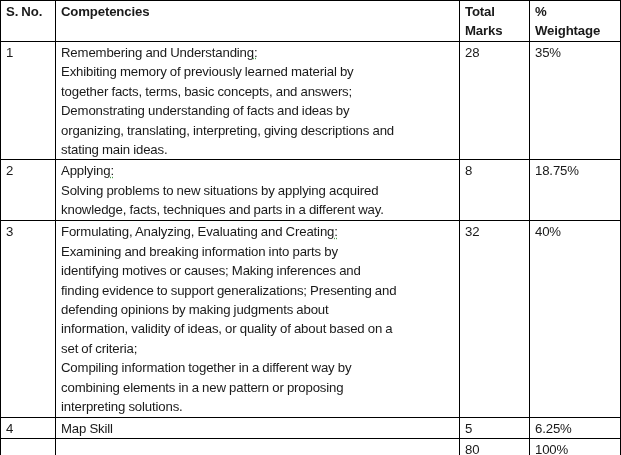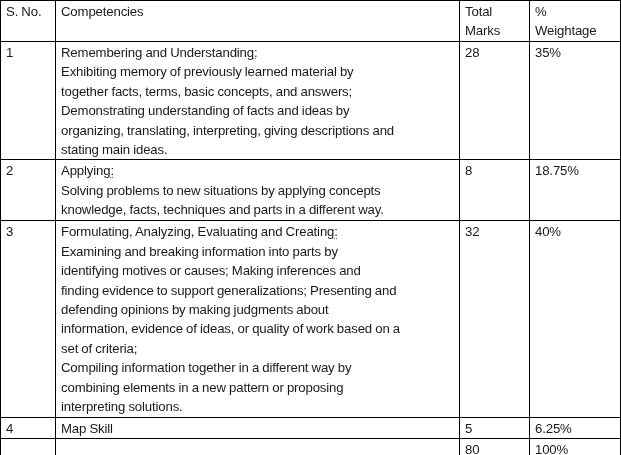--- a/index.html
+++ b/index.html
@@ -24,21 +24,21 @@
     }
     table.comp td, table.comp th {
       border: 1px solid #000;
       vertical-align: top;
       text-align: left;
       padding: 1px 5px 0 5px;
       letter-spacing: -0.15px;
       word-spacing: -0.3px;
     }
     table.comp th {
-      font-weight: normal;
+      font-weight: bold;
       margin-left: 34px;
     }
     col.c-sno { width: 55px; }
     col.c-comp { width: 404px; }
     col.c-marks { width: 70px; }
     col.c-weight { width: 91px; }
     tr.hdr { height: 41px; }
     tr.r1 { height: 117px; }
     tr.r2 { height: 61px; }
     tr.r3 { height: 196px; }
@@ -85,36 +85,36 @@
       <span class="line">stating main ideas.</span>
     </td>
     <td><span>28</span></td>
     <td><span>35%</span></td>
   </tr>
 
   <tr class="r2">
     <td><span>2</span></td>
     <td>
       <span class="title"><span>Applying</span><span class="colon">:</span></span>
-      <span class="line">Solving problems to new situations by applying concepts</span>
+      <span class="line">Solving problems to new situations by applying acquired</span>
       <span class="line">knowledge, facts, techniques  and parts in a different way.</span>
     </td>
     <td><span>8</span></td>
     <td><span>18.75%</span></td>
   </tr>
 
   <tr class="r3">
     <td><span>3</span></td>
     <td>
       <span class="title"><span>Formulating, Analyzing, Evaluating and Creating</span><span class="colon">:</span></span>
       <span class="line">Examining and breaking information into parts by</span>
       <span class="line">identifying motives or causes; Making inferences and</span>
       <span class="line">finding evidence to support  generalizations; Presenting and</span>
       <span class="line">defending opinions  by making judgments about</span>
-      <span class="line">information, evidence of ideas, or quality of work based on a</span>
+      <span class="line">information, validity of ideas, or quality of about based on a</span>
       <span class="line">set of criteria;</span>
       <span class="line">Compiling information together in a different way by</span>
       <span class="line">combining elements in a new pattern or proposing</span>
       <span class="line">interpreting solutions.</span>
     </td>
     <td><span>32</span></td>
     <td><span>40%</span></td>
   </tr>
 
   <tr class="r4">

